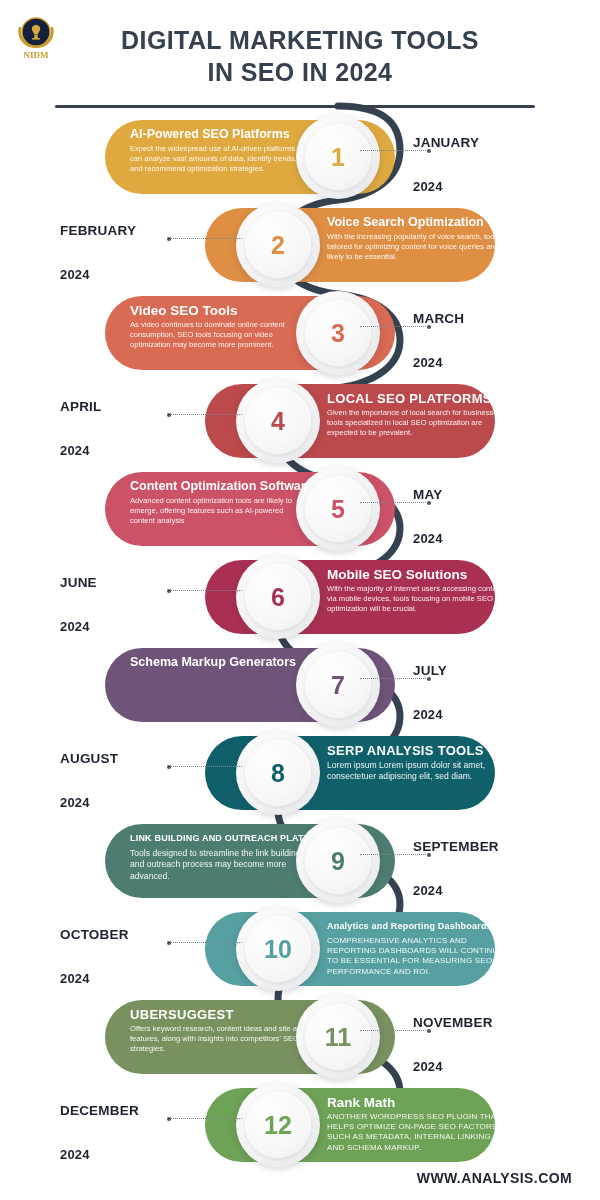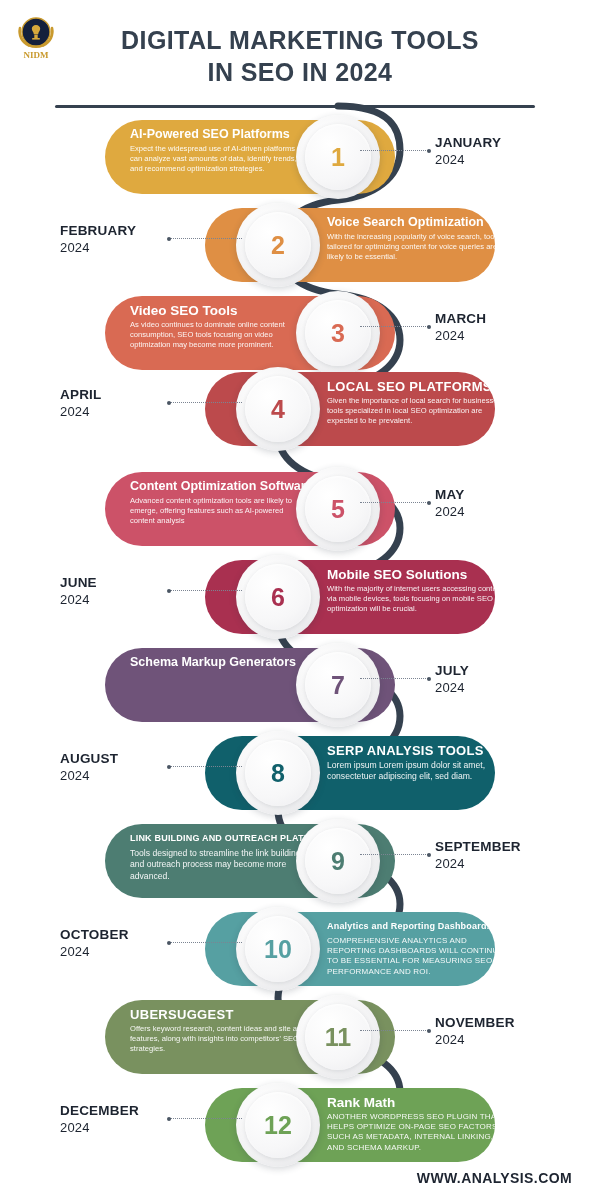--- a/index.html
+++ b/index.html
@@ -86,22 +86,22 @@
     font-size:25px; font-weight:bold; z-index:3;
   }
   .circle.left-c  { left:296px; }
   .circle.right-c { left:236px; }
 
   
   .month {
     position:absolute; top:22px; font-size:13.5px; font-weight:bold;
     color:#1d2430; line-height:17px; letter-spacing:0.2px;
   }
-  .month .yr { font-weight:normal; display:block; font-size:13px; }
-  .month.m-right { left:435px; text-align:left; }
+  .month .yr { font-weight:bold; display:block; font-size:13px;margin-top:27px; }
+  .month.m-right { left:413px; text-align:left; }
   .month.m-left  { right:420px; text-align:left; width:120px; }
 
   .conn {
     position:absolute; top:38px; height:1px;
     border-top:1px dotted #7b8492;
   }
   .conn.c-right { left:360px; width:68px; }
   .conn.c-left  { left:170px; width:72px; }
   .conn .dot {
     position:absolute; top:-2px; width:4px; height:4px; border-radius:50%;
@@ -214,21 +214,21 @@
         </div>
       </div>
       <div class="circle left-c">
         <div class="circle-num" style="color: rgb(217, 106, 83);">3</div>
       </div>
       <div class="month m-right"><span>MARCH</span><span class="yr">2024</span></div>
       <div class="conn c-right">
         <span class="dot"></span>
       </div>
     </div>
-    <div class="row" style="top: 364px; padding-left: 22px;">
+    <div class="row" style="top: 376px; padding-left: 22px;">
       <div class="pill right t-wide" style="background: rgb(188, 74, 76);">
         <div class="pill-inner">
           <div class="pill-title">LOCAL SEO PLATFORMS</div>
           <div class="pill-desc">Given the importance of local search for businesses, tools specialized in local SEO optimization are expected to be prevalent.</div>
         </div>
       </div>
       <div class="circle right-c">
         <div class="circle-num" style="color: rgb(188, 74, 76);">4</div>
       </div>
       <div class="month m-left"><span>APRIL</span><span class="yr">2024</span></div>

